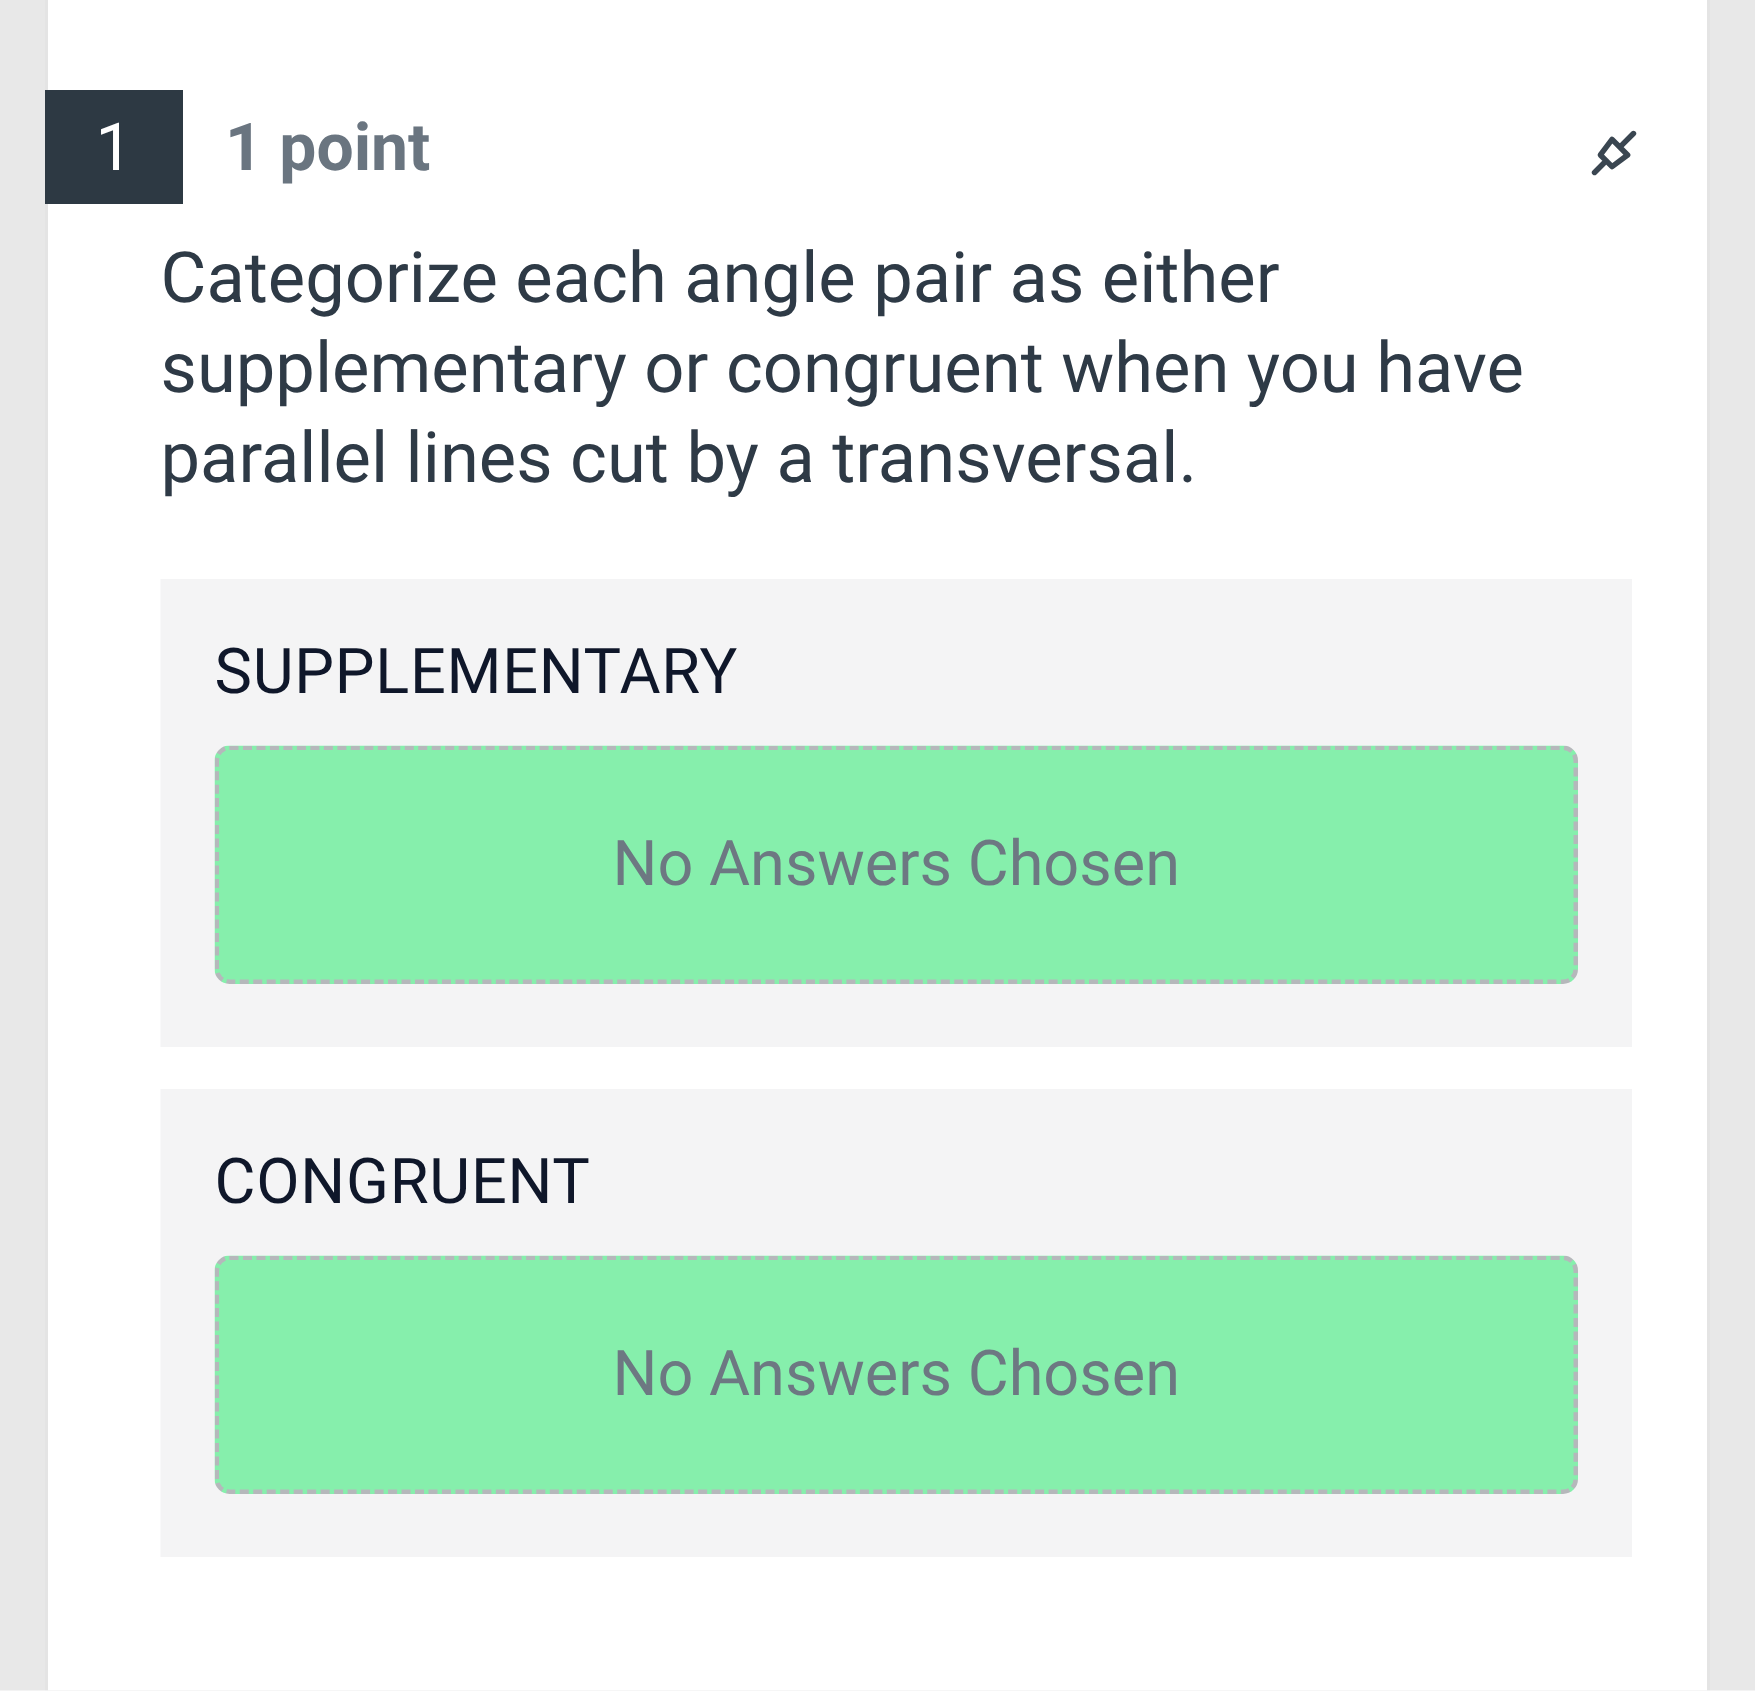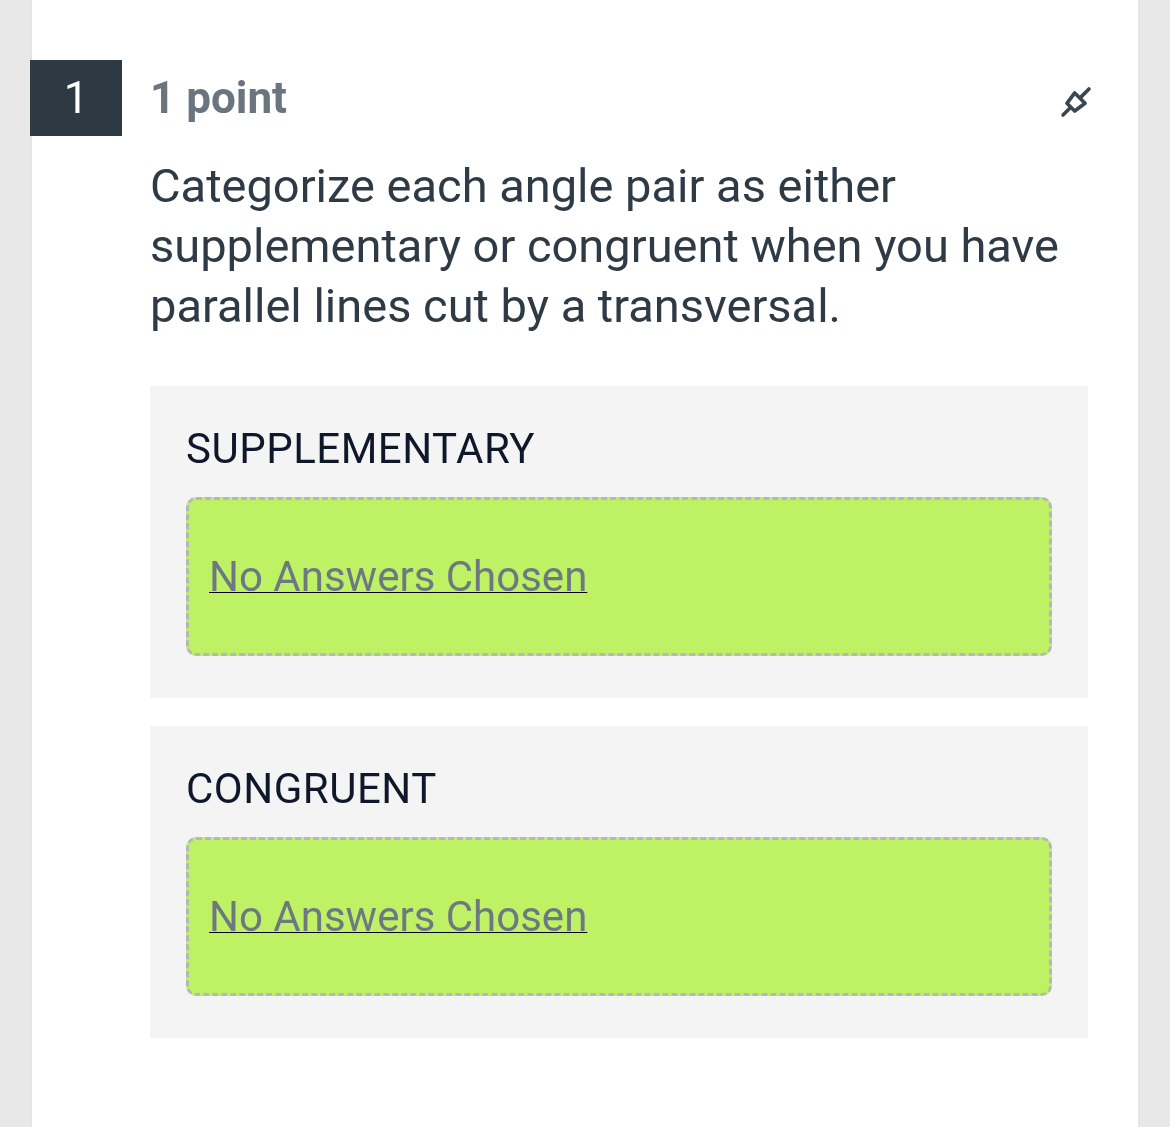--- a/index.html
+++ b/index.html
@@ -57,21 +57,21 @@
     }
     .pin-icon {
       width: 44px;
       height: 44px;
       stroke: #3a4651;
       stroke-width: 2;
       fill: none;
       transform: rotate(45deg);
     }
     .content-area {
-      padding-left: 118px;
+      padding-left: 75px;
       padding-right: 50px;
     }
     .question-text {
       color: #2e3a46;
       font-size: 47px;
       line-height: 1.28;
       font-weight: 400;
       margin-bottom: 50px;
     }
     .category-box {
@@ -81,24 +81,24 @@
     }
     .category-heading {
       color: #0f172a;
       font-size: 42px;
       font-weight: 400;
       letter-spacing: 0.5px;
       margin-bottom: 24px;
     }
     .drop-zone {
       border: 3px dashed #b5b8bb;
-      background: #bef264;
+      background: #86efac;
       border-radius: 10px;
       padding: 52px 20px;
-      text-decoration: underline;
+      text-align: center;
     }
     .drop-zone-text {
       color: #6d7882;
       font-size: 42px;
       font-weight: 400;
     }
   </style>
 </head>
 <body>
 

